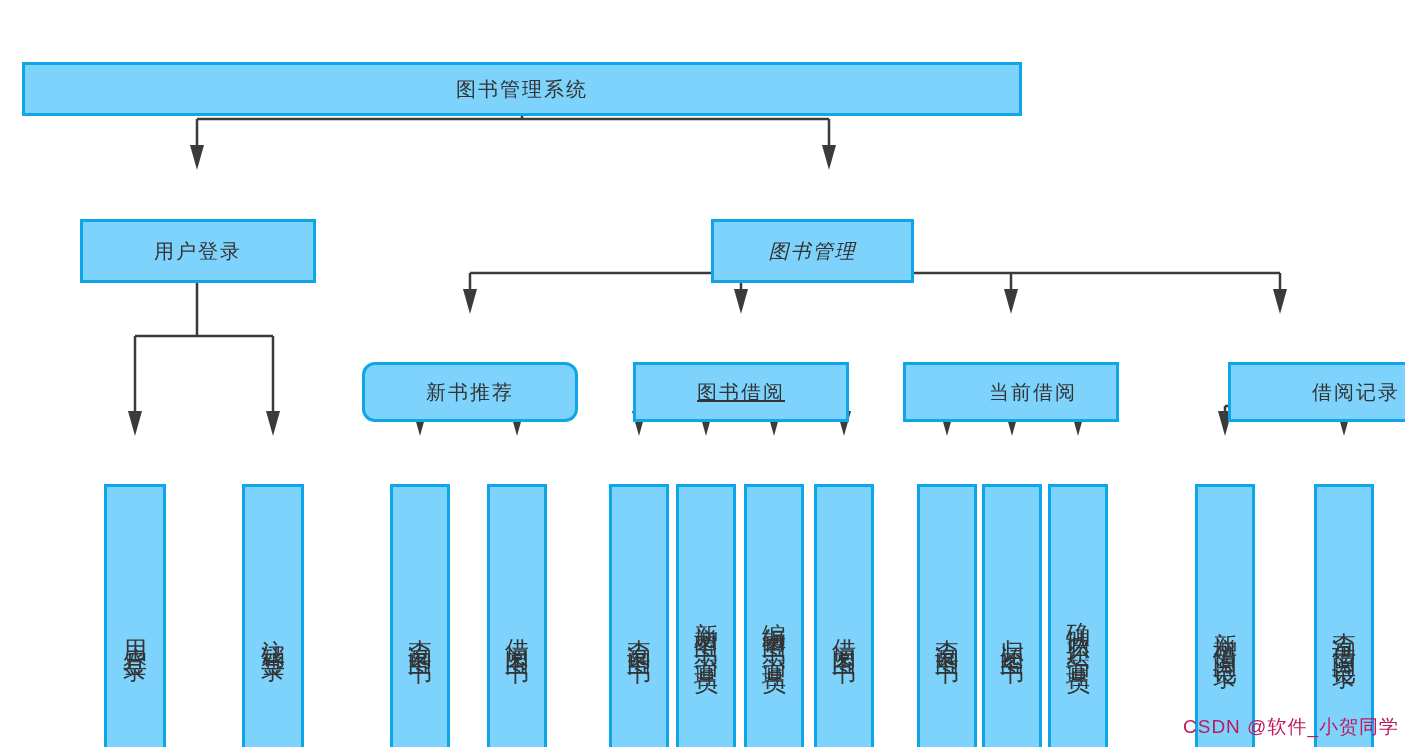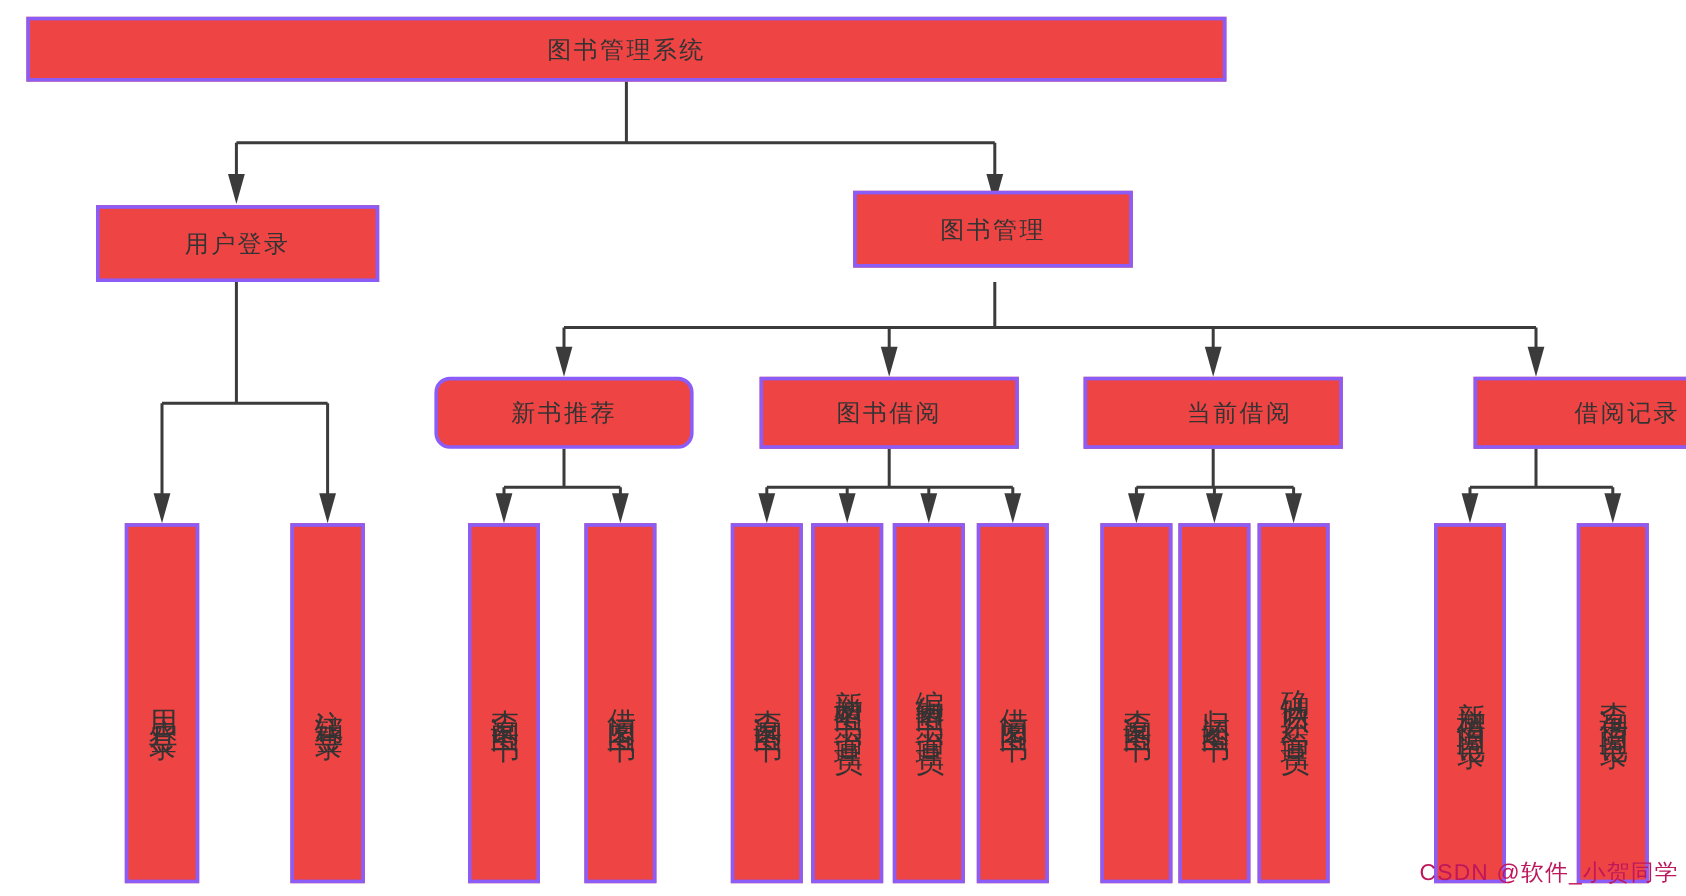--- a/index.html
+++ b/index.html
@@ -12,26 +12,27 @@
     overflow: hidden;
   }
   svg.connectors {
     position: absolute;
     left: 0; top: 0;
     width: 1405px; height: 747px;
   }
   .box {
     position: absolute;
     box-sizing: border-box;
-    background: #ef4444;
-    border: 3px solid #8b5cf6;
+    background: #7dd3fc;
+    border: 3px solid #0ea5e9;
     display: flex;
     align-items: center;
     justify-content: center;
     color: #333333;
+    margin-top: 48px;
   }
   .h-label {
     font-size: 20px;
     letter-spacing: 2px;
     color: #333333;
     white-space: nowrap;
   }
   .vtext {
     writing-mode: vertical-rl;
     text-orientation: mixed;
@@ -96,28 +97,28 @@
     </g>
   </svg>
 
   <div class="box" style="left:22px; top:14px; width:1000px; height:54px;">
     <span class="h-label">图书管理系统</span>
   </div>
 
   <div class="box" style="left:80px; top:171px; width:236px; height:64px;">
     <span class="h-label">用户登录</span>
   </div>
-  <div class="box" style="left:711px; top:159px; width:233px; height:64px;">
+  <div class="box" style="left:711px; top:171px; width:203px; height:64px;font-style:italic;">
     <span class="h-label">图书管理</span>
   </div>
 
   <div class="box" style="left:362px; top:314px; width:216px; height:60px;border-radius:13px;">
     <span class="h-label">新书推荐</span>
   </div>
-  <div class="box" style="left:633px; top:314px; width:216px; height:60px;">
+  <div class="box" style="left:633px; top:314px; width:216px; height:60px;text-decoration:underline;">
     <span class="h-label">图书借阅</span>
   </div>
   <div class="box" style="left:903px; top:314px; width:216px; height:60px;padding-left:44px;">
     <span class="h-label">当前借阅</span>
   </div>
   <div class="box" style="left:1228px; top:314px; width:256px; height:60px;">
     <span class="h-label">借阅记录</span>
   </div>
 
   <div class="box" style="left:104px; top:436px; width:62px; height:300px;">

